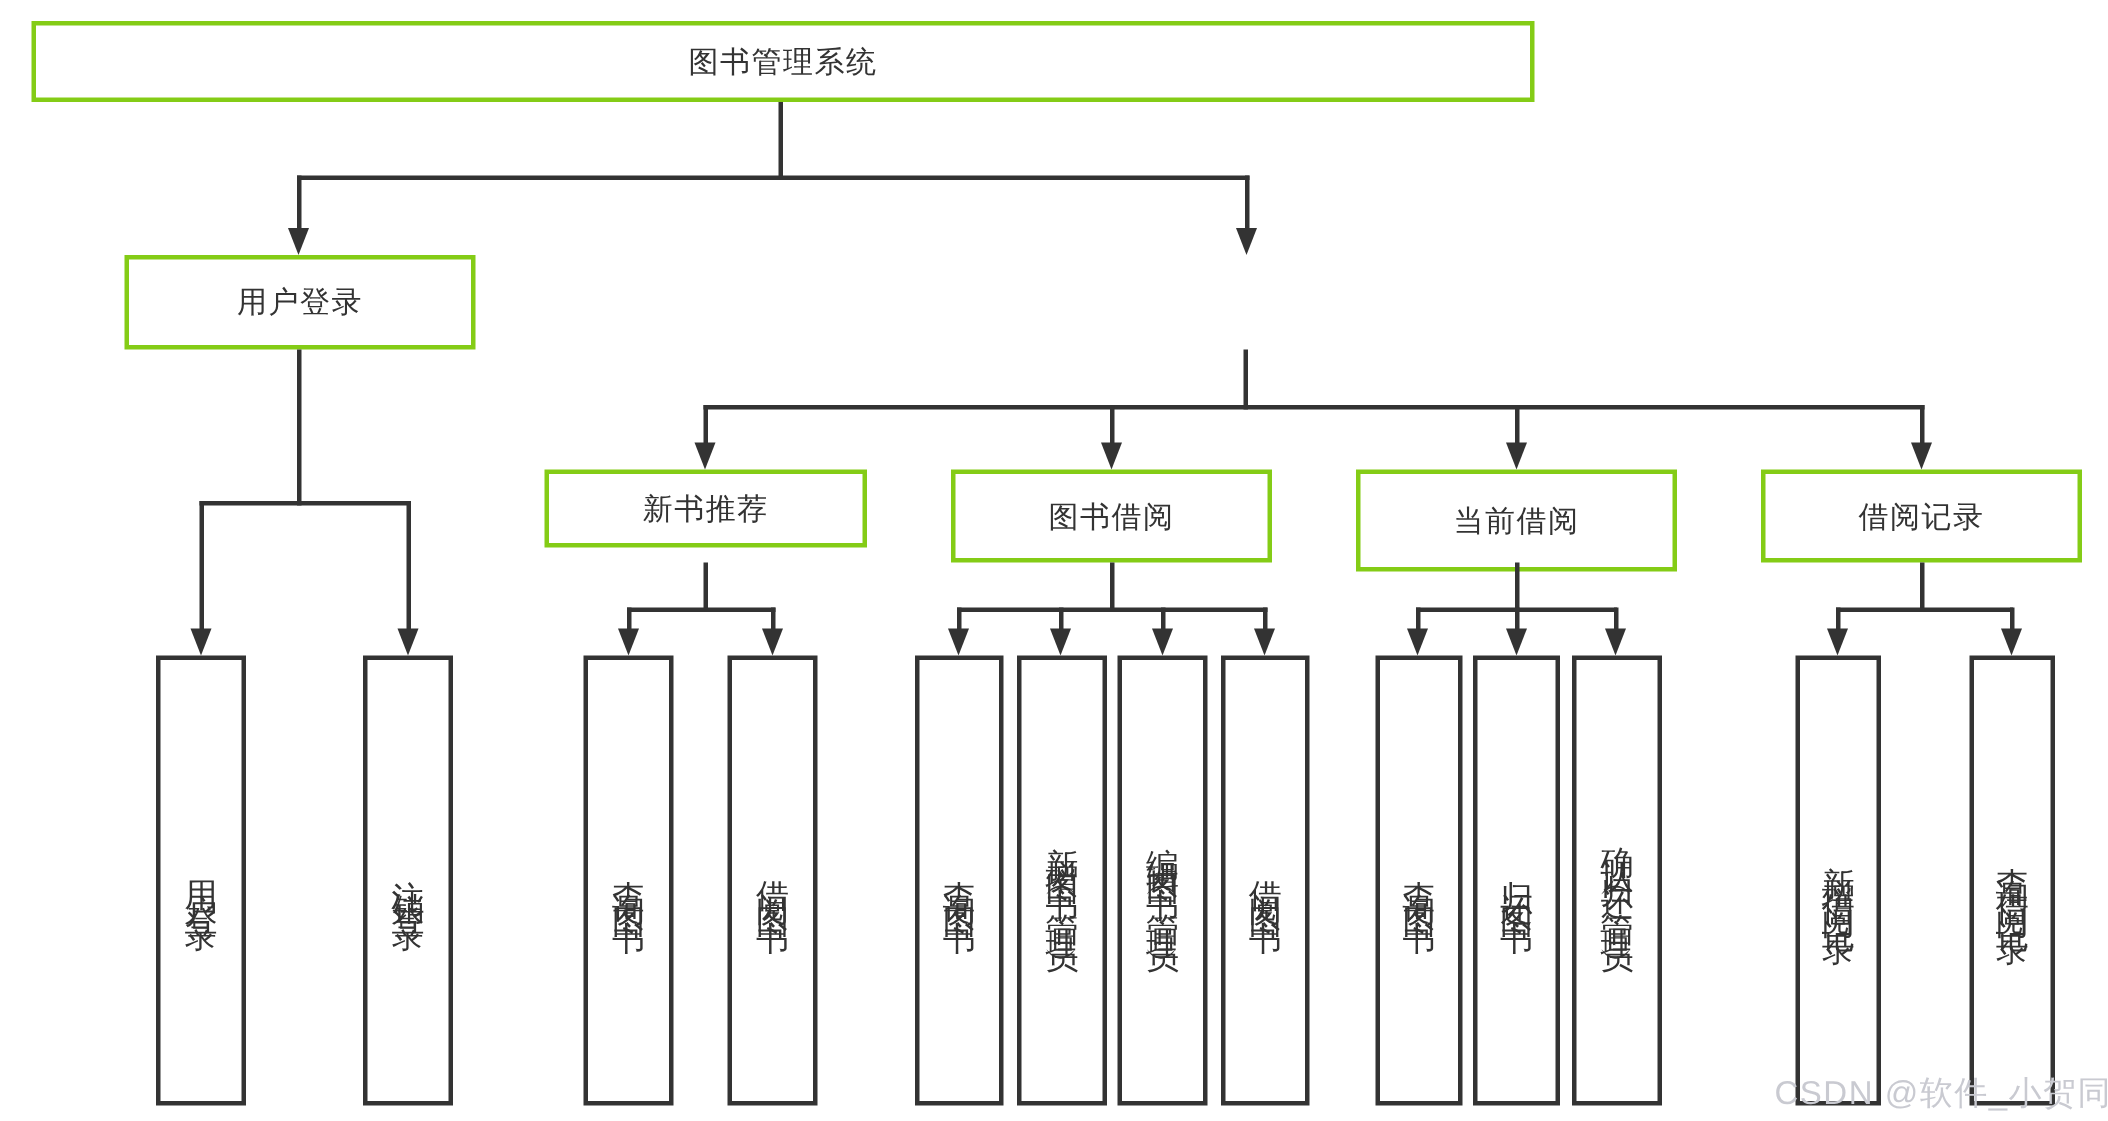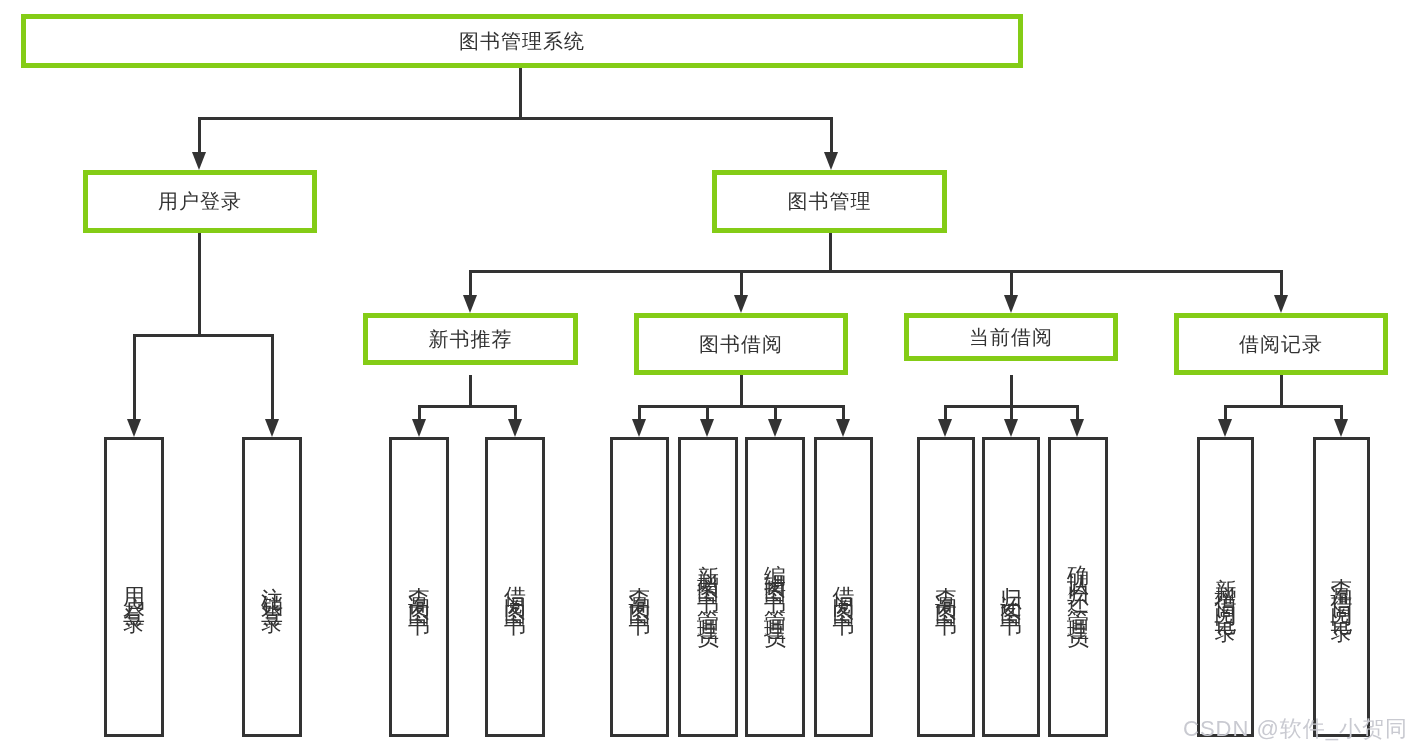--- a/index.html
+++ b/index.html
@@ -1,21 +1,21 @@
 <!DOCTYPE html>
 <html><head>
 <meta charset="utf-8">
 <style>
   html,body{margin:0;padding:0;background:#ffffff;}
   #stage{
     position:relative;width:1405px;height:747px;background:#ffffff;overflow:hidden;
     font-family:"Liberation Sans","DejaVu Sans",sans-serif;color:#333333;
   }
   .node{
-    position:absolute;box-sizing:border-box;border:5px solid #84cc16;background:#ffffff;
+    position:absolute;box-sizing:border-box;border:3px solid #84cc16;background:#ffffff;
     display:flex;align-items:center;justify-content:center;
     font-size:20px;color:#333333;letter-spacing:1px;
   }
   .leaf{
     position:absolute;box-sizing:border-box;border:3px solid #333333;background:#ffffff;
     display:flex;align-items:center;justify-content:center;
   }
   .leaf > span{
     writing-mode:vertical-rl;text-orientation:mixed;
     font-size:22px;letter-spacing:9px;line-height:1;color:#333333;white-space:nowrap;
@@ -38,31 +38,28 @@
 
 <div id="stage">
 
   <div class="node" style="left:21px;top:14px;width:1002px;height:54px;">
     <span>图书管理系统</span>
   </div>
 
   <div class="node" style="left:83px;top:170px;width:234px;height:63px;">
     <span>用户登录</span>
   </div>
-  <div class="node" style="left:712px;top:170px;width:235px;height:63px;">
-    <span>图书管理</span>
-  </div>
 
   <div class="node" style="left:363px;top:313px;width:215px;height:52px;">
     <span>新书推荐</span>
   </div>
   <div class="node" style="left:634px;top:313px;width:214px;height:62px;text-align:right;">
     <span>图书借阅</span>
   </div>
-  <div class="node" style="left:904px;top:313px;width:214px;height:48px;">
+  <div class="node" style="left:904px;top:313px;width:214px;height:68px;">
     <span>当前借阅</span>
   </div>
   <div class="node" style="left:1174px;top:313px;width:214px;height:62px;">
     <span>借阅记录</span>
   </div>
 
   <div class="leaf" style="left:104px;top:437px;width:60px;height:300px;">
     <span>用户登录</span>
     </div>
   <div class="leaf" style="left:242px;top:437px;width:60px;height:300px;">

